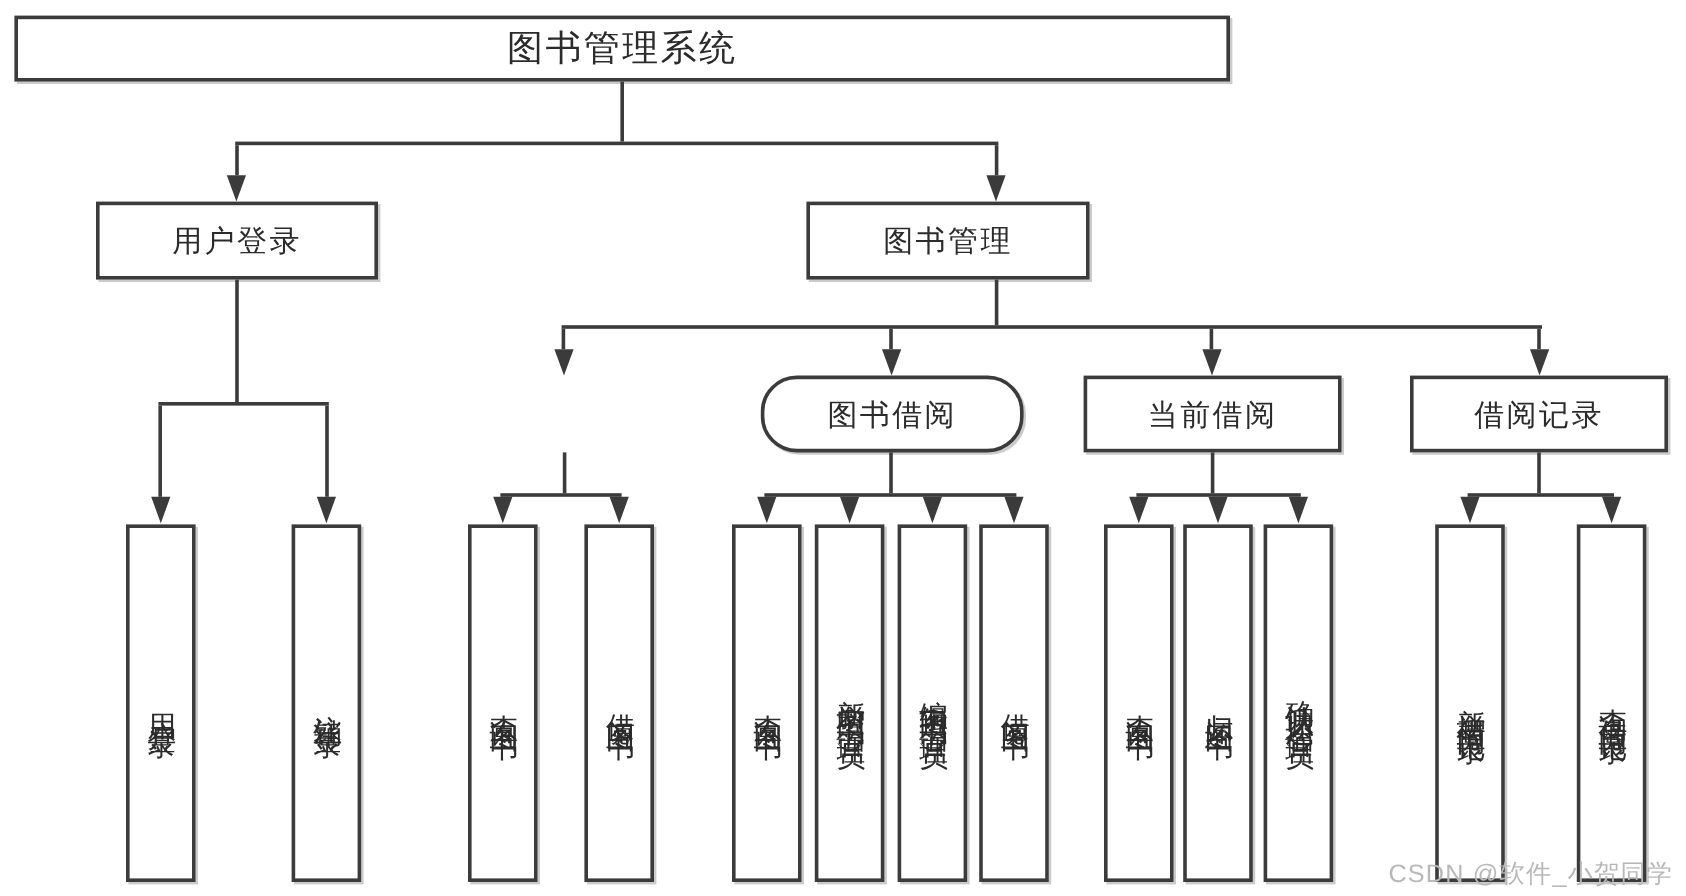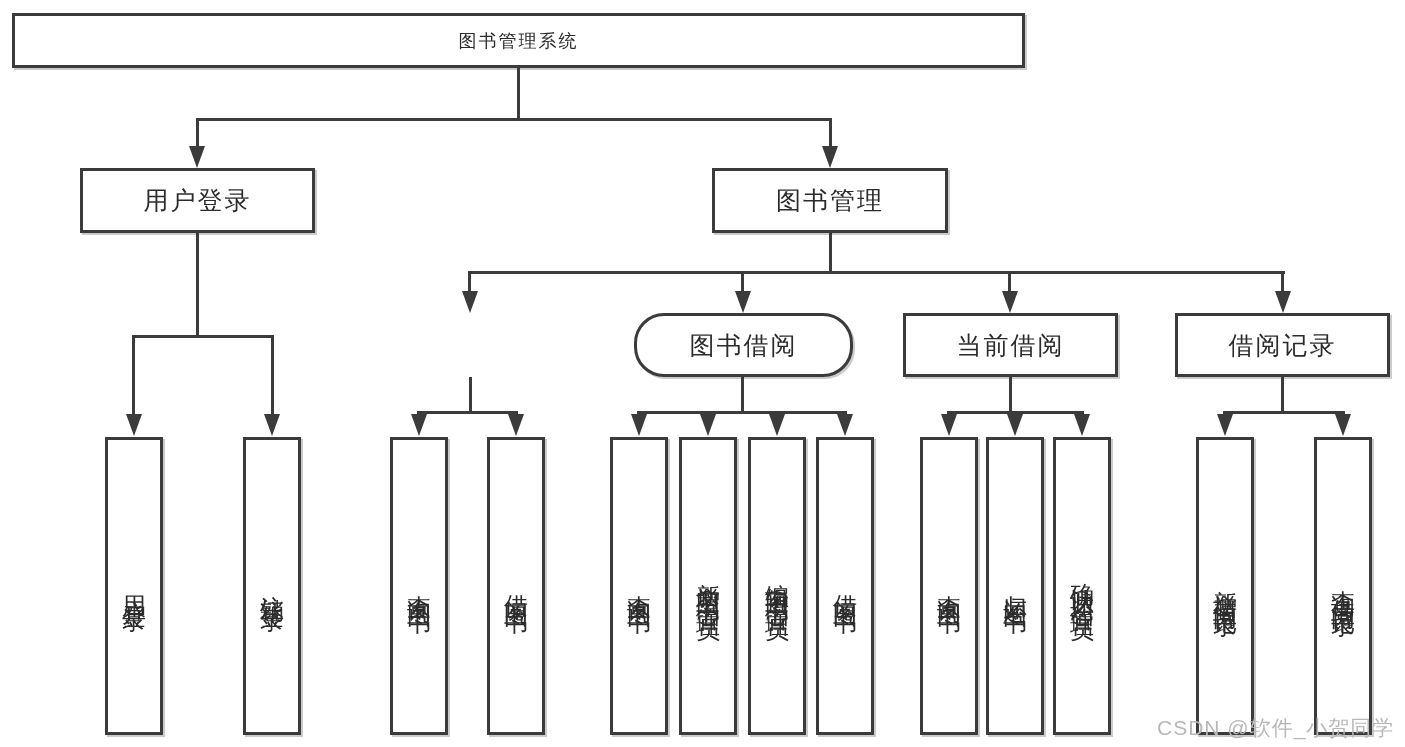--- a/index.html
+++ b/index.html
@@ -20,21 +20,21 @@
     align-items:center;
     justify-content:center;
     box-shadow:2px 2px 0 rgba(140,140,140,0.45);
   }
   .hlabel{
     font-size:25px;
     letter-spacing:2px;
     color:#2b2b2b;
     white-space:nowrap;
   }
-  .root-label{font-size:18px;}
+  .root-label{font-size:30px;}
   .vlabel{
     writing-mode:vertical-rl;
     text-orientation:mixed;
     font-size:24px;
     letter-spacing:5px;
     line-height:1;
     color:#2b2b2b;
     white-space:nowrap;
   }
   .vline{position:absolute;width:3px;background:#3b3b3b;}
@@ -60,21 +60,21 @@
 <div id="canvas">
 
   <div class="box" style="left:12px;top:13px;width:1013px;height:55px;">
     <span class="hlabel root-label">图书管理系统</span>
   </div>
 
   <div class="box" style="left:80px;top:168px;width:235px;height:65px;">
     <span class="hlabel">用户登录</span>
   </div>
 
-  <div class="box" style="left:712px;top:168px;width:236px;height:65px;">
+  <div class="box" style="left:672px;top:168px;width:236px;height:65px;">
     <span class="hlabel">图书管理</span>
   </div>
 
 
   <div class="box" style="left:634px;top:313px;width:219px;height:64px;border-radius:30px;">
     <span class="hlabel">图书借阅</span>
   </div>
 
   <div class="box" style="left:1175px;top:313px;width:215px;height:64px;">
     <span class="hlabel">借阅记录</span>

